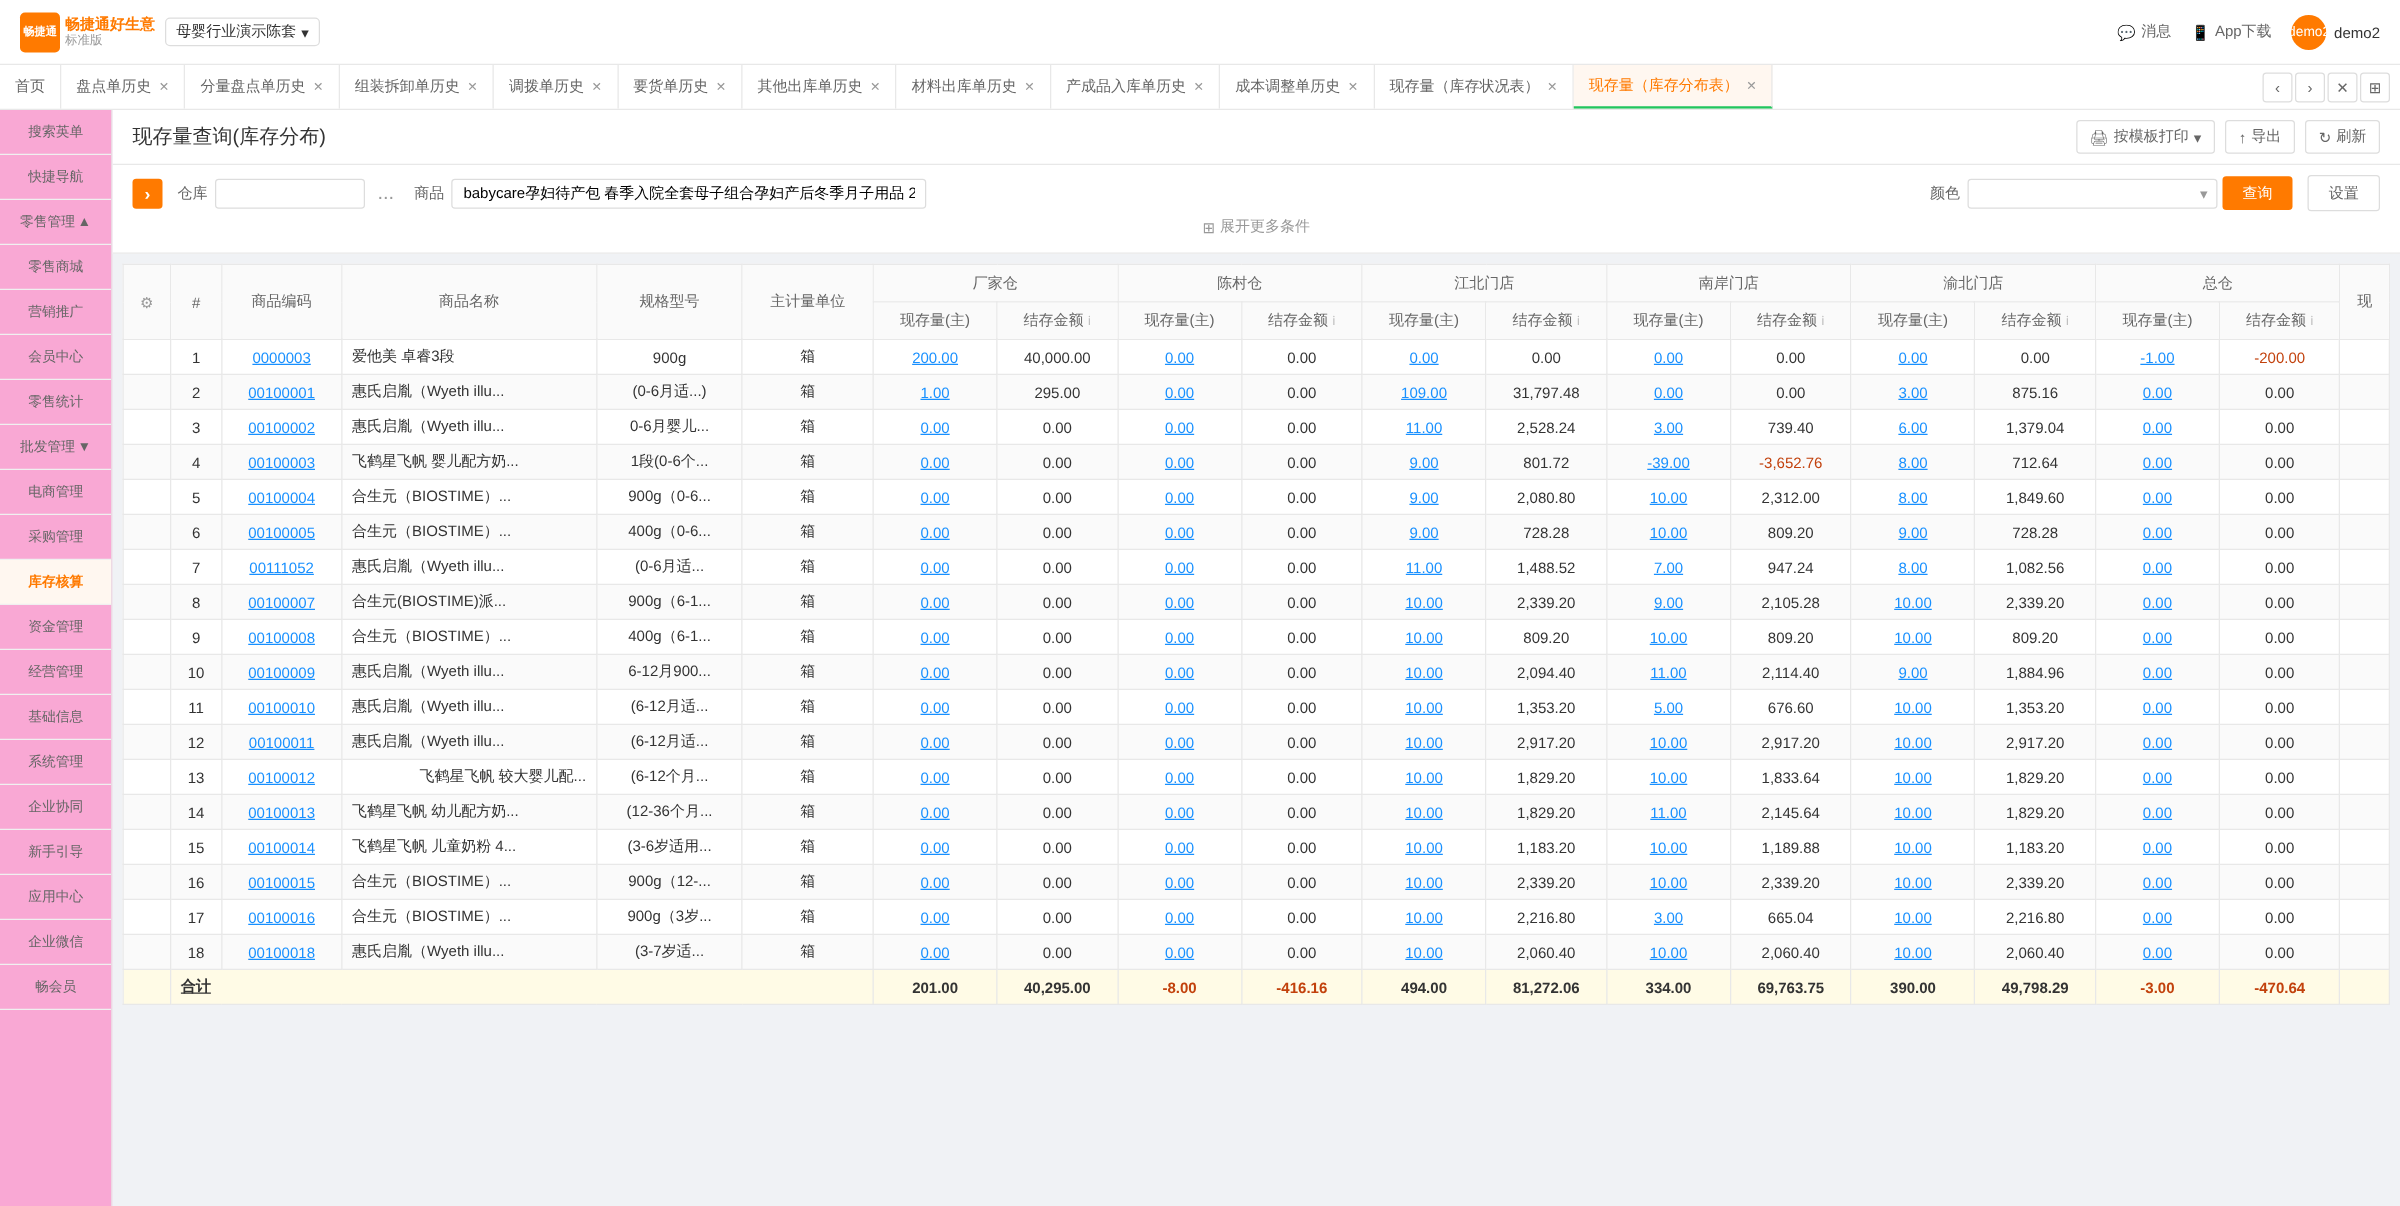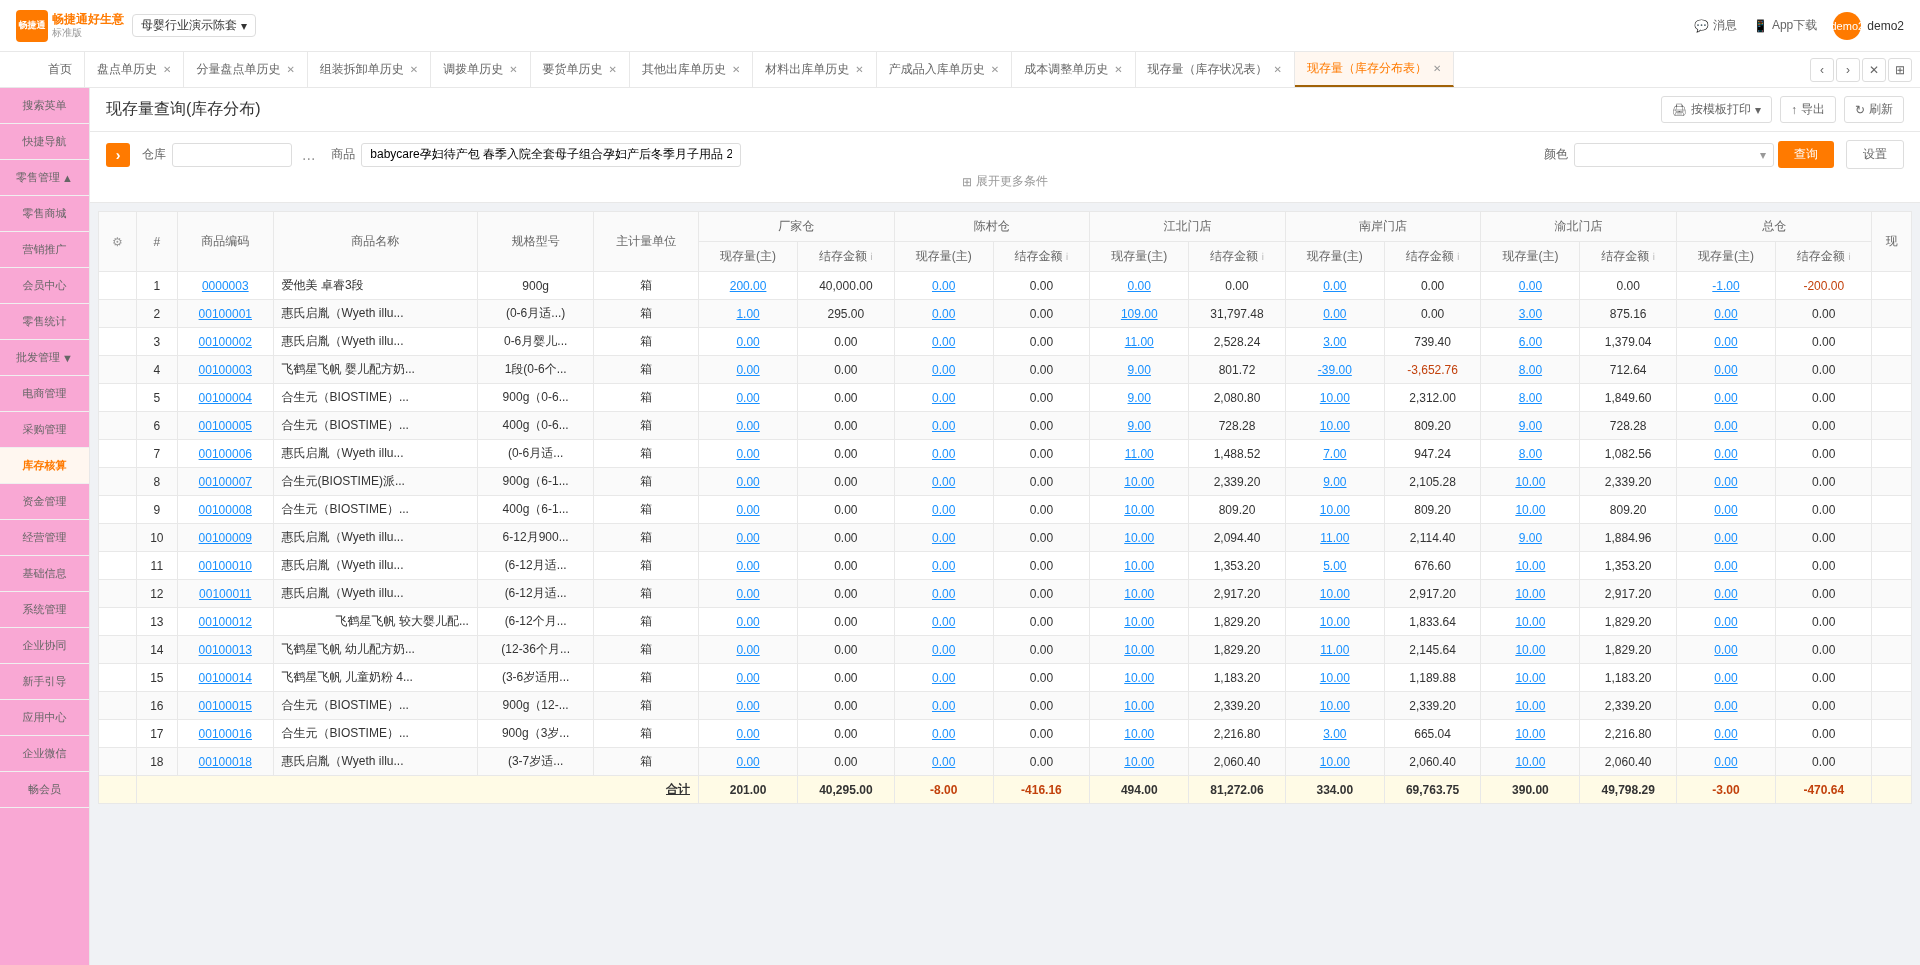--- a/index.html
+++ b/index.html
@@ -12,23 +12,23 @@
     #logo-icon { width: 32px; height: 32px; background: #ff7a00; border-radius: 4px; display: flex; align-items: center; justify-content: center; color: #fff; font-size: 10px; font-weight: bold; }
     #logo-text { font-size: 11px; color: #666; line-height: 1.2; }
     #industry-select { display: flex; align-items: center; gap: 4px; padding: 2px 8px; border: 1px solid #ddd; border-radius: 4px; cursor: pointer; font-size: 12px; color: #333; background: #fff; }
     #top-bar-right { display: flex; align-items: center; gap: 16px; }
     .top-action { display: flex; align-items: center; gap: 4px; cursor: pointer; color: #666; font-size: 12px; }
     #user-avatar { width: 28px; height: 28px; border-radius: 50%; background: #ff7a00; display: flex; align-items: center; justify-content: center; color: #fff; font-size: 11px; }
     #username { font-size: 12px; color: #333; cursor: pointer; }
 
     
     #tabs-bar { height: 36px; background: #fff; display: flex; align-items: center; border-bottom: 1px solid #e8e8e8; overflow: hidden; }
-    #tabs-container { display: flex; flex: 1; overflow: hidden; height: 100%; margin-left: 36px; }
+    #tabs-container { display: flex; flex: 1; overflow: hidden; height: 100%; }
     .tab-item { display: flex; align-items: center; gap: 4px; padding: 0 12px; height: 100%; white-space: nowrap; cursor: pointer; font-size: 12px; color: #666; border-right: 1px solid #e8e8e8; position: relative; flex-shrink: 0; }
-    .tab-item.active { background: #fff7f0; color: #ff7a00; border-bottom: 2px solid #a16207; }
+    .tab-item.active { background: #fff7f0; color: #ff7a00; border-bottom: 2px solid #22c55e; }
     .tab-home { color: #666; font-weight: normal; }
     .tab-close { color: #999; font-size: 10px; cursor: pointer; margin-left: 2px; }
     #tabs-nav { display: flex; align-items: center; gap: 2px; padding: 0 8px; }
     .nav-btn { width: 24px; height: 24px; border: 1px solid #ddd; border-radius: 3px; cursor: pointer; display: flex; align-items: center; justify-content: center; color: #666; font-size: 12px; background: #fff; }
 
     
     #main-layout { display: flex; height: calc(965px - 40px - 36px); }
 
     
     #sidebar { width: 90px; background: #f9a8d4; border-right: 1px solid #e8e8e8; display: flex; flex-direction: column; overflow-y: auto; }
@@ -451,21 +451,21 @@
     <td class="">809.20</td>
     <td class="link-style">9.00</td>
     <td>728.28</td>
     <td class="link-style ">0.00</td>
     <td class="">0.00</td>
     <td></td>
   </tr>
             <tr>
     <td></td>
     <td>7</td>
-    <td class="link-style">00100006</td>
+    <td class="link-style">00111052</td>
     <td style="text-align:left;">惠氏启胤（Wyeth illu...</td>
     <td>(0-6月适...</td>
     <td>箱</td>
     <td class="link-style">0.00</td>
     <td>0.00</td>
     <td class="link-style">0.00</td>
     <td>0.00</td>
     <td class="link-style">11.00</td>
     <td>1,488.52</td>
     <td class="link-style ">7.00</td>
@@ -702,21 +702,21 @@
     <td class="link-style ">10.00</td>
     <td class="">2,060.40</td>
     <td class="link-style">10.00</td>
     <td>2,060.40</td>
     <td class="link-style ">0.00</td>
     <td class="">0.00</td>
     <td></td>
   </tr>
             <tr class="total-row">
   <td></td>
-  <td colspan="5" style="text-align:right;font-weight:bold;text-decoration:underline;">合计</td>
+  <td colspan="5" style="text-align:left;font-weight:bold;text-decoration:underline;">合计</td>
   <td>201.00</td>
   <td>40,295.00</td>
   <td class="negative">-8.00</td>
   <td class="negative">-416.16</td>
   <td>494.00</td>
   <td>81,272.06</td>
   <td>334.00</td>
   <td>69,763.75</td>
   <td>390.00</td>
   <td>49,798.29</td>

